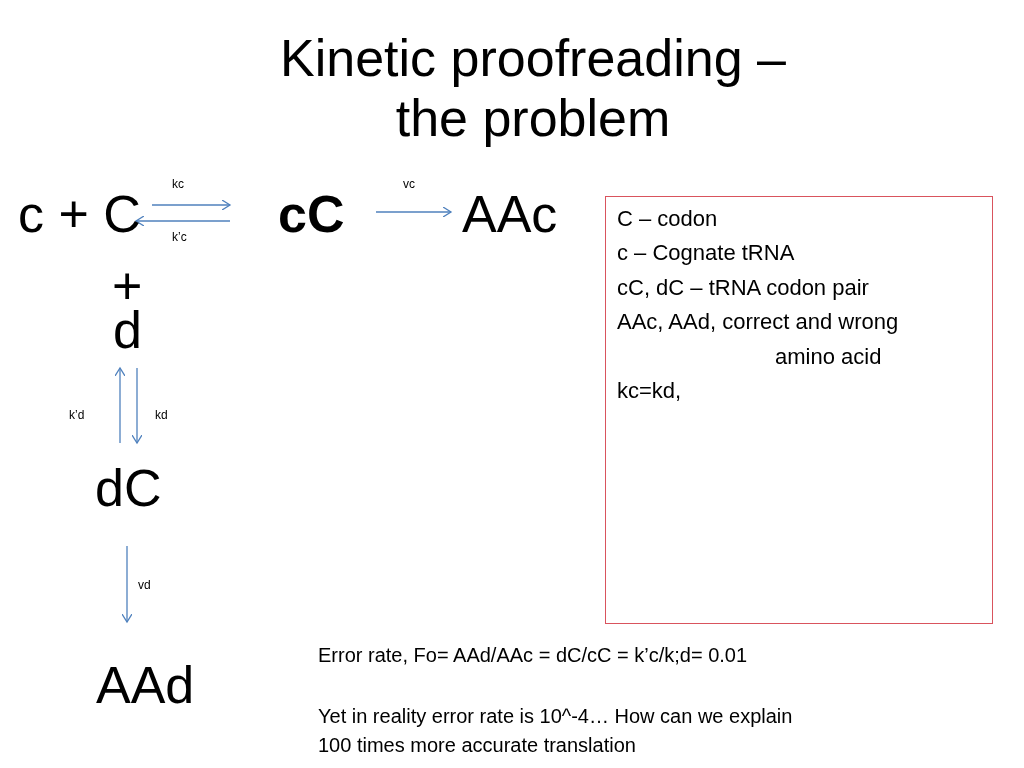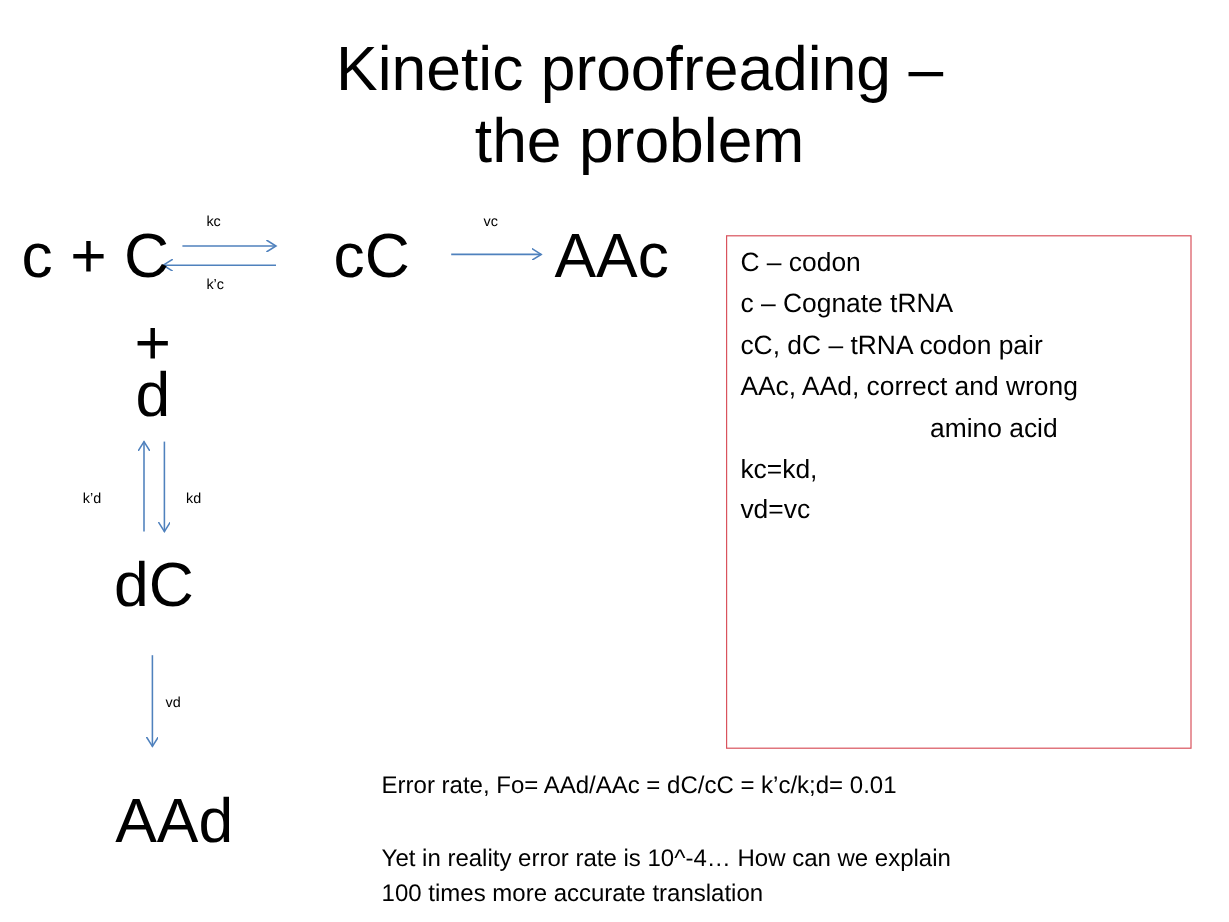--- a/index.html
+++ b/index.html
@@ -44,21 +44,21 @@
   </g>
   <g>
     <line x1="137" y1="368" x2="137" y2="443" stroke="#4f81bd" stroke-width="1.3" marker-end="url(#ah)"></line>
   </g>
   <g>
     <line x1="127" y1="546" x2="127" y2="622" stroke="#4f81bd" stroke-width="1.3" marker-end="url(#ah)"></line>
   </g>
 </svg>
 
 <div class="abs big" style="left:18px; top:186px;">c + C</div>
-<div class="abs big" style="left:278px; top:186px;">cC</div>
+<div class="abs big" style="left:278px; top:186px;font-weight:bold;">cC</div>
 <div class="abs big" style="left:462px; top:186px;">AAc</div>
 <div class="abs big" style="left:112px; top:258px;">+</div>
 <div class="abs big" style="left:113px; top:302px;">d</div>
 <div class="abs big" style="left:95px; top:460px;">dC</div>
 <div class="abs big" style="left:96px; top:646px;margin-top:11px;">AAd</div>
 
 <div class="abs lbl" style="left:172px; top:173px;">kc</div>
 <div class="abs lbl" style="left:172px; top:226px;">k’c</div>
 <div class="abs lbl" style="left:403px; top:173px;">vc</div>
 <div class="abs lbl" style="left:69px; top:404px;">k’d</div>
@@ -66,19 +66,18 @@
 <div class="abs lbl" style="left:138px; top:574px;">vd</div>
 
 <div class="abs box">
   <div class="lines">
     <div class="line">C – codon</div>
     <div class="line">c – Cognate tRNA</div>
     <div class="line">cC, dC – tRNA codon pair</div>
     <div class="line">AAc, AAd, correct and wrong</div>
     <div class="line indent">amino acid</div>
     <div class="line">kc=kd,</div>
-    <div class="line">vd=vc</div>
   </div>
 </div>
 
 <div class="abs bottom" style="top:640px;">Error rate, Fo= AAd/AAc = dC/cC = k’c/k;d= 0.01</div>
 <div class="abs bottom" style="top:701px;">Yet in reality error rate is 10^-4… How can we explain</div>
 <div class="abs bottom" style="top:730px;">100 times more accurate translation</div>
 
 </body></html>

